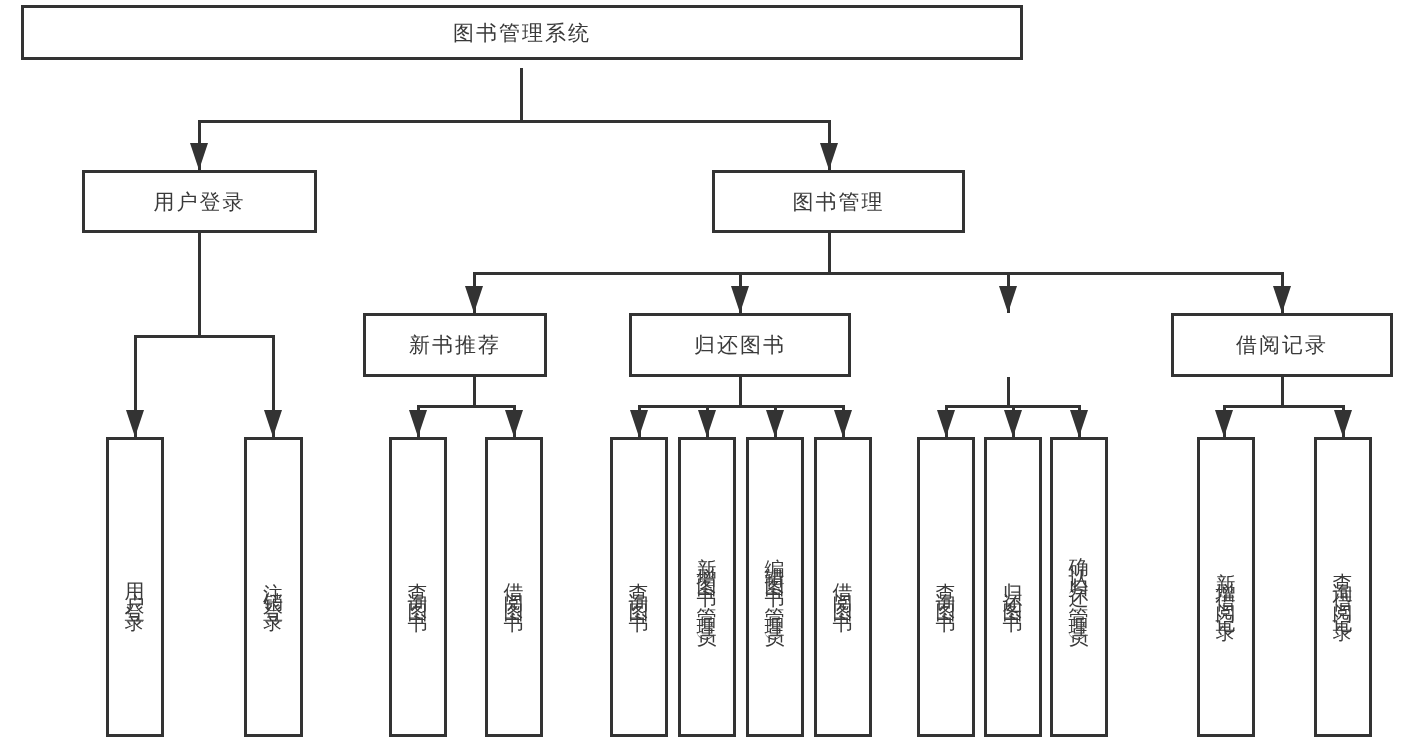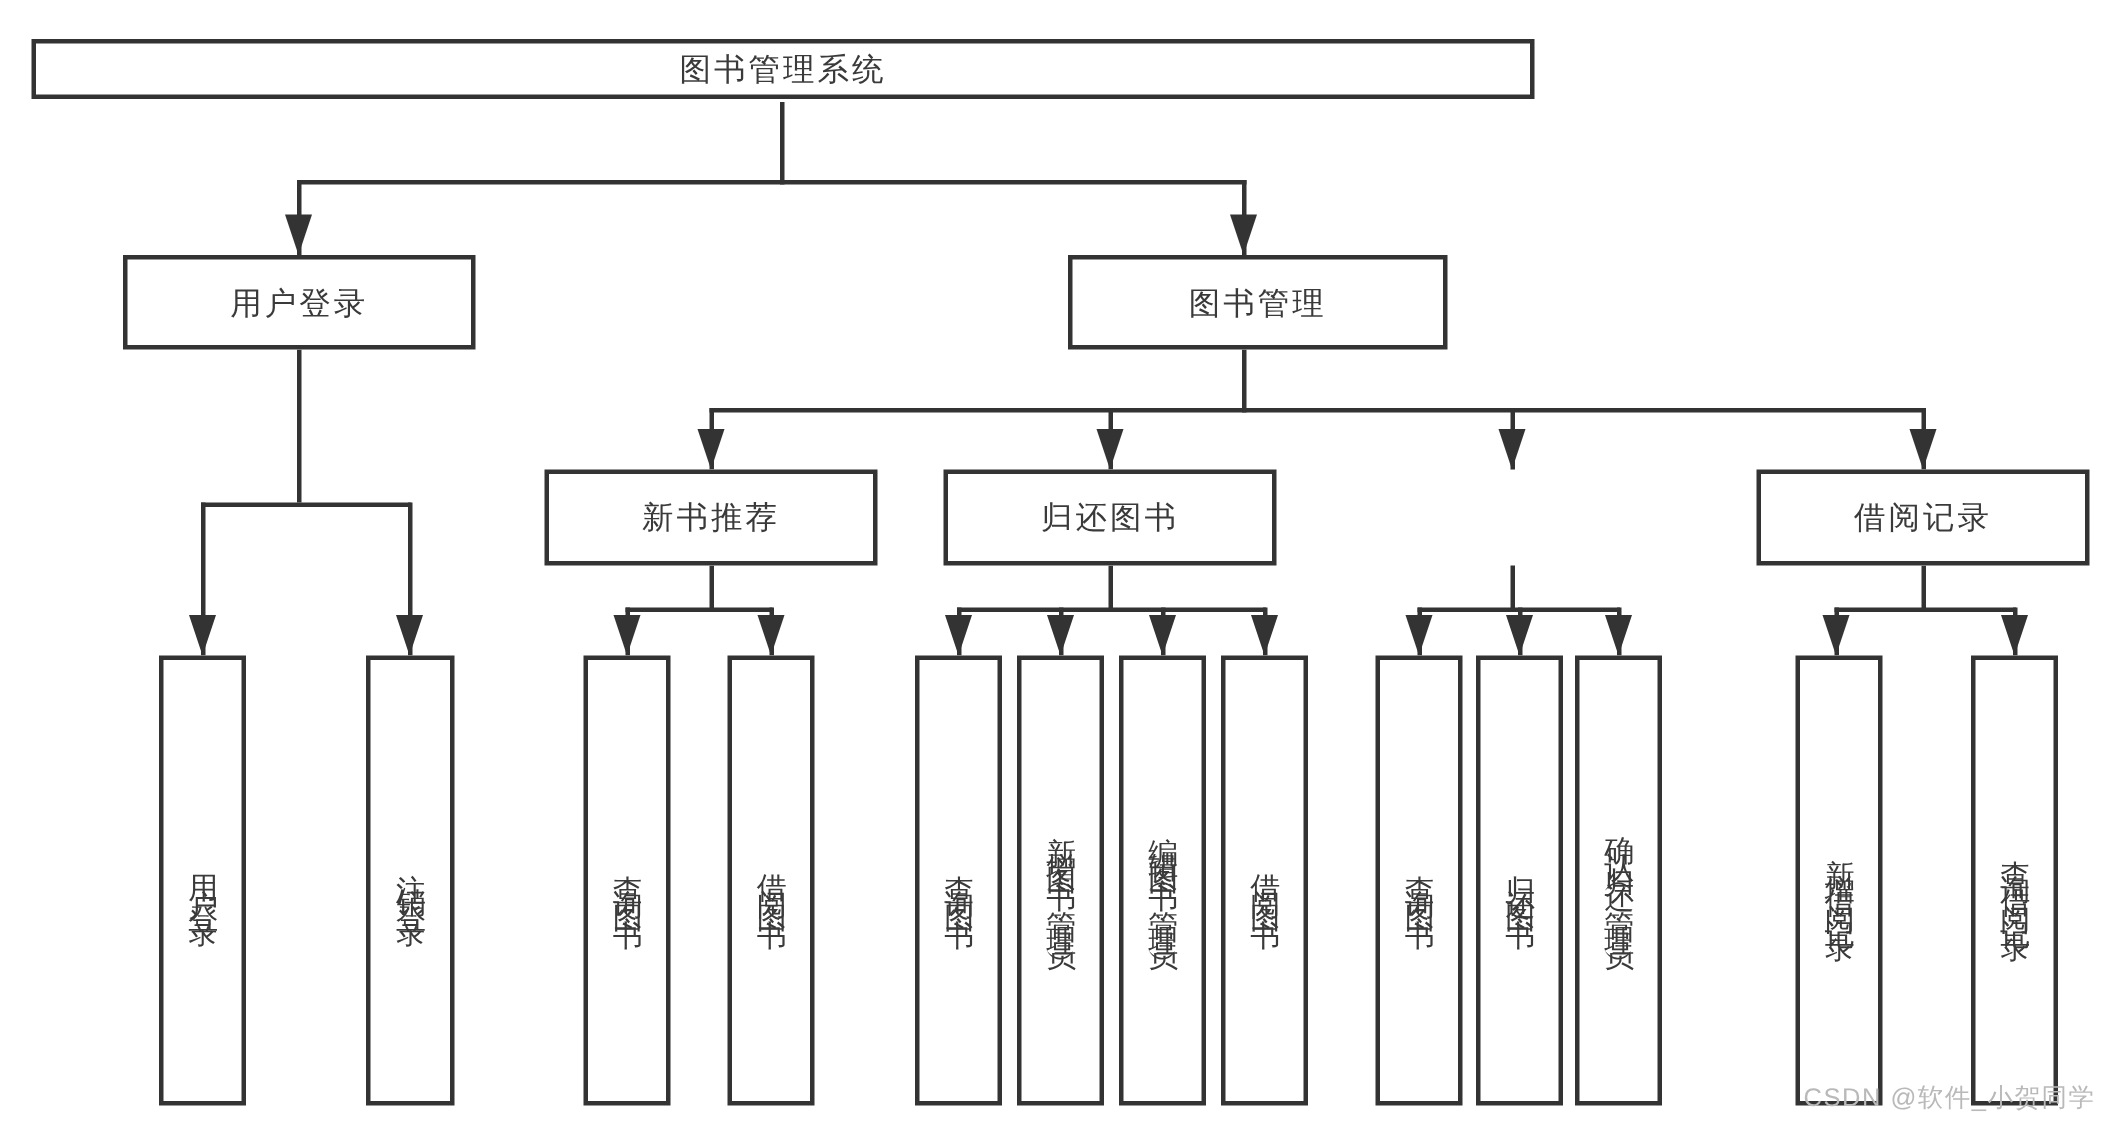--- a/index.html
+++ b/index.html
@@ -41,21 +41,21 @@
     position: absolute; right: 8px; bottom: 4px;
     font-size: 17px; color: #b9b9b9; letter-spacing: 1px;
     z-index: 3; white-space: nowrap;
   }
 </style>
 </head>
 <body>
 
 <div class="canvas">
 
-  <div class="box" style="left:21px; top:26px; width:1002px; height:40px;">图书管理系统</div>
+  <div class="box" style="left:21px; top:5px; width:1002px; height:55px;">图书管理系统</div>
 
   <div class="vline" style="left:520px; top:68px; height:55px;"></div>
   <div class="hline" style="left:198px; top:120px; width:633px;"></div>
   <div class="vline" style="left:198px; top:120px; height:50px;"></div>
   <div class="arrow" style="left:190px; top:143px;"></div>
   <div class="vline" style="left:828px; top:120px; height:50px;"></div>
   <div class="arrow" style="left:820px; top:143px;"></div>
 
   <div class="box" style="left:82px; top:170px; width:235px; height:63px;">用户登录</div>
   <div class="box" style="left:712px; top:170px; width:253px; height:63px;">图书管理</div>
@@ -71,21 +71,21 @@
   <div class="hline" style="left:473px; top:272px; width:811px;"></div>
   <div class="vline" style="left:473px; top:272px; height:41px;"></div>
   <div class="arrow" style="left:465px; top:286px;"></div>
   <div class="vline" style="left:739px; top:272px; height:41px;"></div>
   <div class="arrow" style="left:731px; top:286px;"></div>
   <div class="vline" style="left:1007px; top:272px; height:41px;"></div>
   <div class="arrow" style="left:999px; top:286px;"></div>
   <div class="vline" style="left:1281px; top:272px; height:41px;"></div>
   <div class="arrow" style="left:1273px; top:286px;"></div>
 
-  <div class="box" style="left:363px; top:313px; width:222px; height:64px;">新书推荐</div>
+  <div class="box" style="left:363px; top:313px; width:184px; height:64px;">新书推荐</div>
   <div class="box" style="left:629px; top:313px; width:222px; height:64px;">归还图书</div>
   <div class="box" style="left:1171px; top:313px; width:222px; height:64px;">借阅记录</div>
 
   <div class="vline" style="left:473px; top:377px; height:30px;"></div>
   <div class="hline" style="left:417px; top:405px; width:98px;"></div>
   <div class="vline" style="left:417px; top:405px; height:32px;"></div>
   <div class="arrow" style="left:409px; top:410px;"></div>
   <div class="vline" style="left:513px; top:405px; height:32px;"></div>
   <div class="arrow" style="left:505px; top:410px;"></div>
 
@@ -153,15 +153,14 @@
     <span class="vtext">确认归还（管理员）</span>
   </div>
 
   <div class="leaf" style="left:1197px; top:437px; width:58px; height:300px;">
     <span class="vtext">新增借阅记录</span>
   </div>
   <div class="leaf" style="left:1314px; top:437px; width:58px; height:300px;">
     <span class="vtext">查询借阅记录</span>
   </div>
 
-  <div class="watermark">CSDN @软件_小贺同学</div>
 
 </div>
 
 </body></html>

